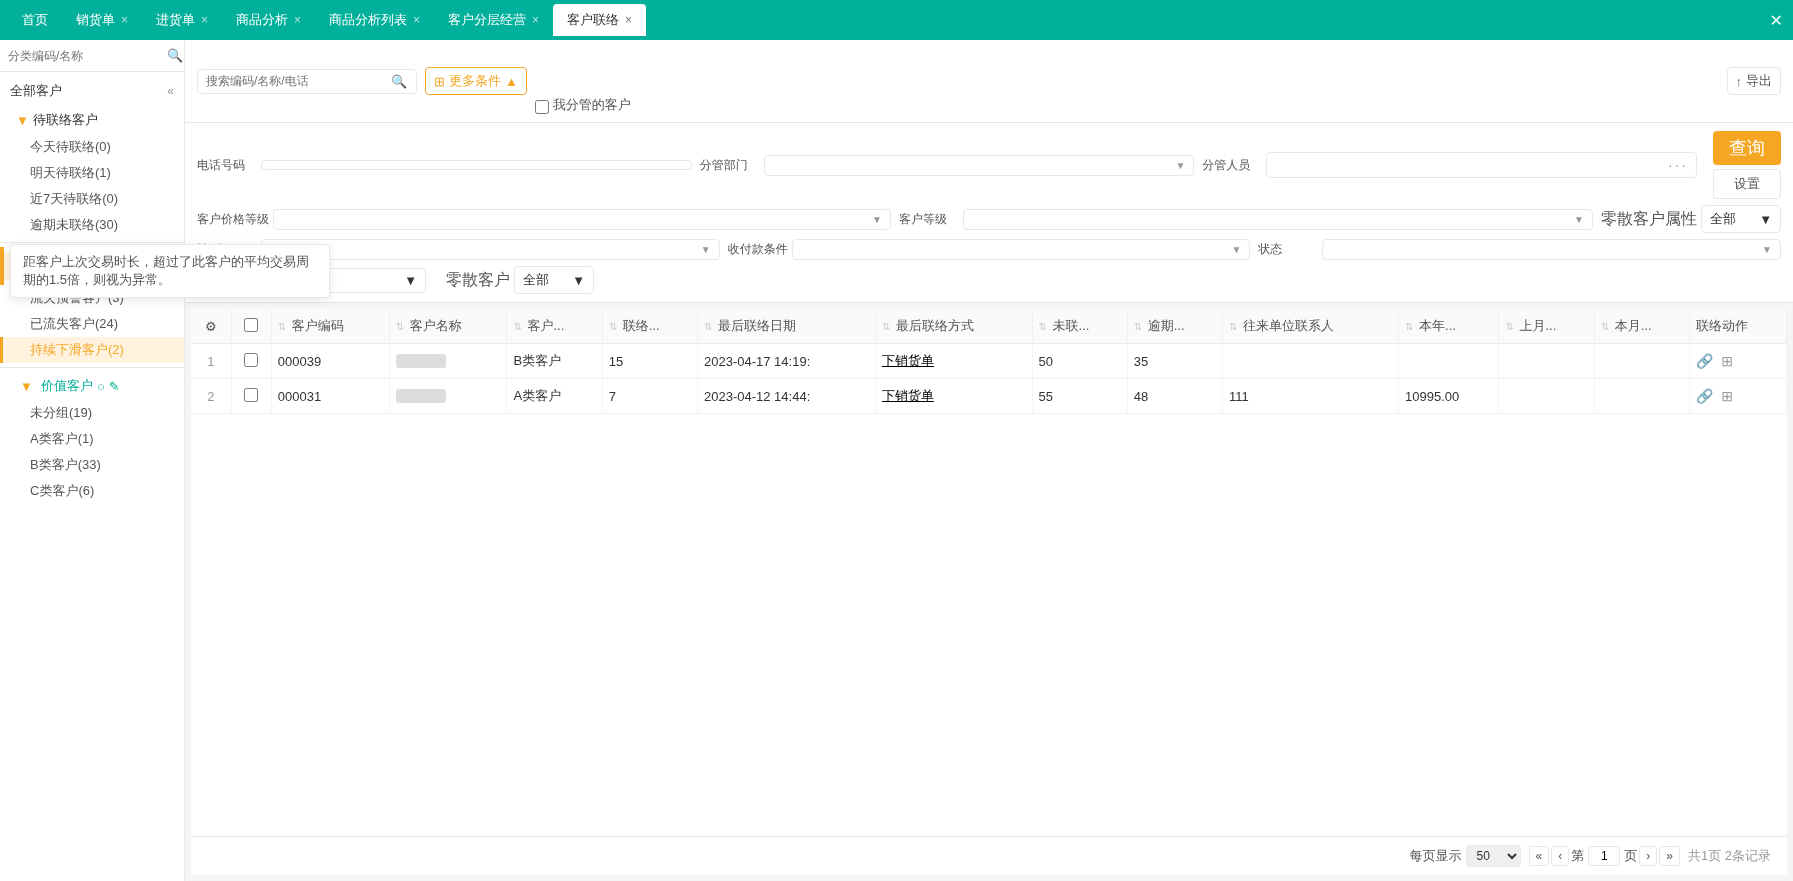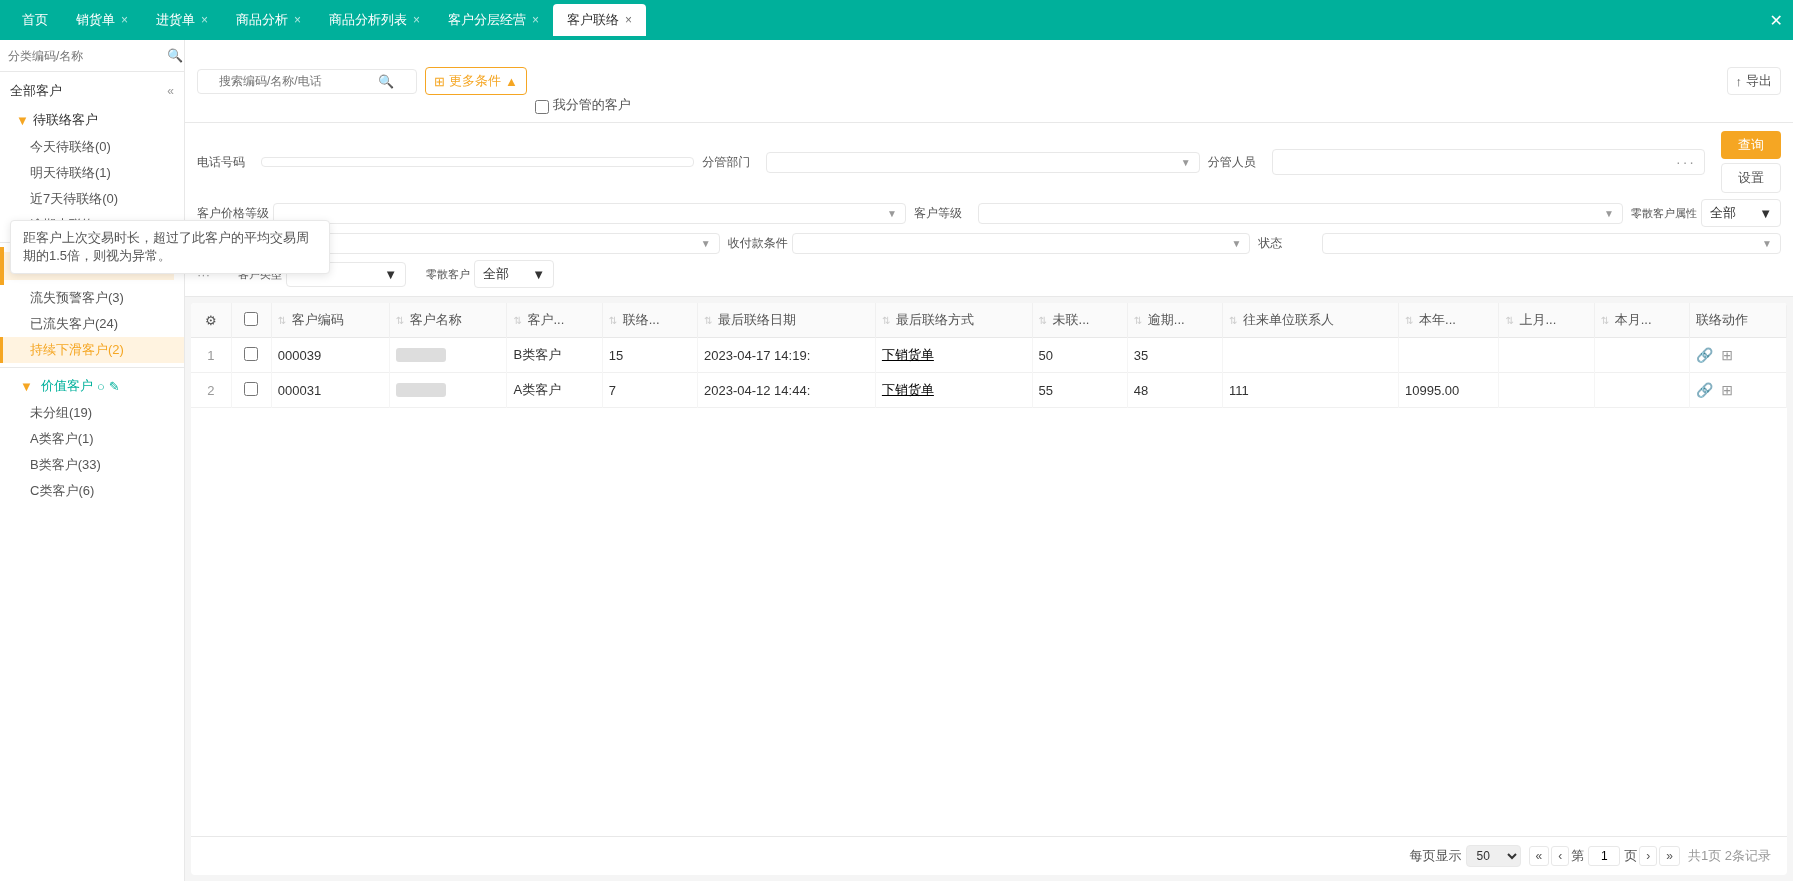--- a/index.html
+++ b/index.html
@@ -126,21 +126,21 @@
       padding: 5px 10px 5px 16px;
       color: #333;
       font-size: 12px;
     }
     .tree-group-actions span { margin-left: 4px; cursor: pointer; color: #00b09b; }
 
     
     .tooltip-box {
       position: absolute;
       left: 10px;
-      top: 220px;
+      top: 244px;
       background: white;
       border: 1px solid #e8e8e8;
       border-radius: 4px;
       padding: 8px 12px;
       font-size: 12px;
       color: #555;
       z-index: 100;
       max-width: 320px;
       box-shadow: 0 2px 8px rgba(0,0,0,0.1);
     }
@@ -162,21 +162,21 @@
       display: flex;
       align-items: center;
       gap: 8px;
       flex-wrap: wrap;
     }
     .filter-bar .search-input-wrap {
       display: flex;
       align-items: center;
       border: 1px solid #e8e8e8;
       border-radius: 4px;
-      padding: 4px 21px;
+      padding: 4px 8px;
       gap: 4px;
       width: 220px;
     }
     .filter-bar .search-input-wrap input {
       border: none;
       outline: none;
       font-size: 12px;
       color: #999;
       flex: 1;
     }
@@ -260,45 +260,45 @@
       gap: 6px;
       margin-left: 8px;
     }
     .btn-query {
       background: #f5a623;
       color: white;
       border: none;
       border-radius: 4px;
       padding: 5px 16px;
       cursor: pointer;
+      font-size: 18px;
+      white-space: nowrap;
+    }
+    .btn-settings {
+      background: white;
+      color: #555;
+      border: 1px solid #e8e8e8;
+      border-radius: 4px;
+      padding: 5px 16px;
+      cursor: pointer;
       font-size: 13px;
       white-space: nowrap;
     }
-    .btn-settings {
-      background: white;
-      color: #555;
-      border: 1px solid #e8e8e8;
-      border-radius: 4px;
-      padding: 5px 16px;
-      cursor: pointer;
-      font-size: 13px;
-      white-space: nowrap;
-    }
     .filter-extra-row {
       display: flex;
       align-items: center;
       gap: 8px;
     }
     .select-with-label {
       display: flex;
       align-items: center;
       gap: 4px;
     }
     .select-with-label label {
-      font-size: 11px;
+      font-size: 16px;
       color: #555;
       white-space: nowrap;
     }
     .select-with-label .field-input {
       min-width: 80px;
       border: 1px solid #e8e8e8;
       border-radius: 4px;
       padding: 4px 8px;
       font-size: 12px;
       color: #333;

